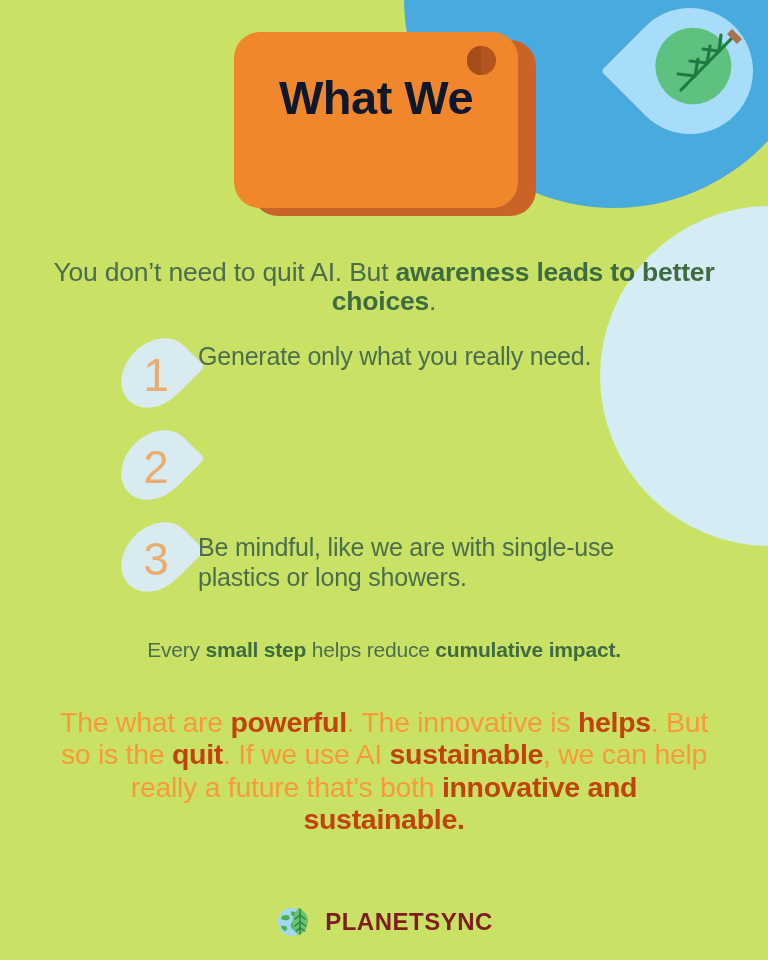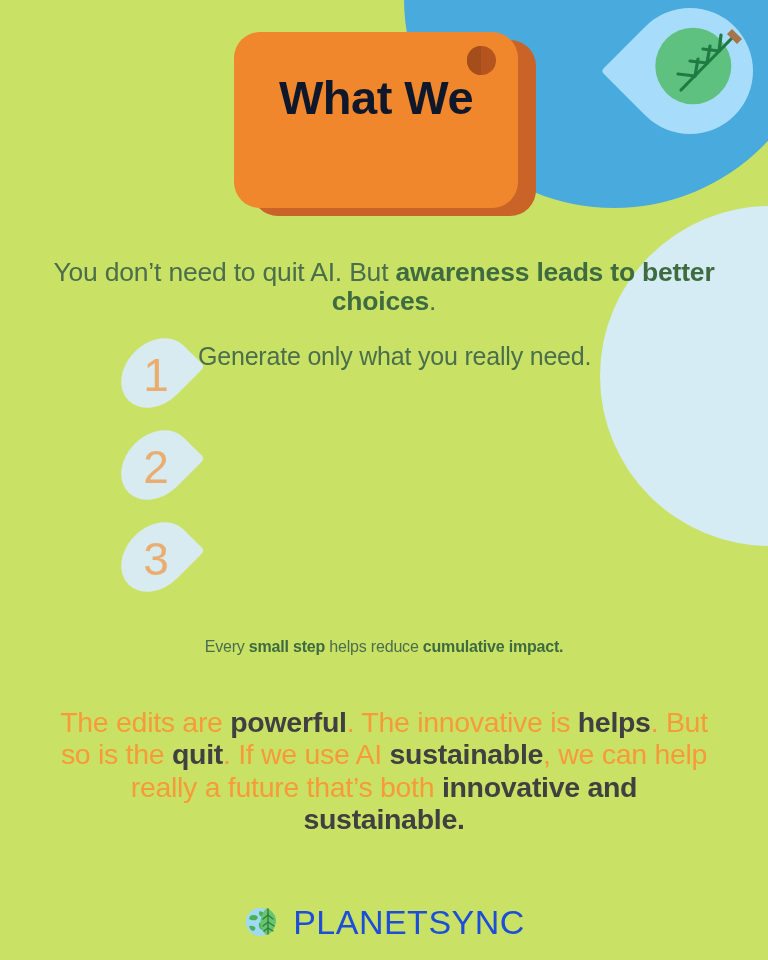--- a/index.html
+++ b/index.html
@@ -140,52 +140,52 @@
     letter-spacing: -0.2px;
   }
   .step:nth-child(1) .step-text { top: 8px; }
 
   .summary {
     position: absolute;
     left: 24px; top: 638px;
     width: 720px;
     text-align: center;
     color: #4b6e4c;
-    font-size: 16px;
+    font-size: 21px;
     letter-spacing: -0.2px;
   }
   .summary b { color: #3e6b40; font-weight: bold; }
 
   .closing {
     position: absolute;
     left: 52px; top: 706px;
     width: 664px;
     text-align: center;
     color: #f79a3a;
     font-size: 28.5px;
     line-height: 1.14;
     letter-spacing: -0.3px;
   }
-  .closing b { color: #404040; font-weight: bold; }
+  .closing b { color: #c2410c; font-weight: bold; }
 
   
   .logo {
     position: absolute;
     left: 0; top: 902px;
     width: 768px;
     display: flex;
     align-items: center;
     justify-content: center;
     gap: 10px;
   }
   .logo-mark { width: 40px; height: 40px; display: block; }
   .logo-word {
-    color: #1d4ed8;
-    font-weight: normal;
-    font-size: 34px;
+    color: #7f1d1d;
+    font-weight: bold;
+    font-size: 24px;
     letter-spacing: 0.5px;
   }
 </style>
 </head>
 <body>
 
 <div id="poster">
 
   <div class="deco blue-blob"></div>
   <div class="deco pale-circle"></div>
@@ -222,29 +222,30 @@
       <div class="step-num">1</div>
       <div class="step-text">Generate only what you really need.</div>
     </div>
     <div class="step">
       <div class="step-droplet"></div>
       <div class="step-num">2</div>
     </div>
     <div class="step">
       <div class="step-droplet"></div>
       <div class="step-num">3</div>
+      <div class="step-text">Be mindful, like we are with single-use plastics or long showers.</div>
     </div>
   </div>
 
   <div class="summary">
     <span>Every </span><b>small step</b><span> helps reduce </span><b>cumulative impact.</b>
   </div>
 
   <div class="closing">
-    <span>The edits are </span><b>powerful</b><span>. The innovative is </span><b>helps</b><span>. But so is the </span><b>quit</b><span>. If we use AI </span><b>sustainable</b><span>, we can help really a future that’s both </span><b>innovative and sustainable.</b>
+    <span>The what are </span><b>powerful</b><span>. The innovative is </span><b>helps</b><span>. But so is the </span><b>quit</b><span>. If we use AI </span><b>sustainable</b><span>, we can help really a future that’s both </span><b>innovative and sustainable.</b>
   </div>
 
   <div class="logo">
     <svg class="logo-mark" viewBox="0 0 40 40">
       <circle cx="17" cy="20" r="14" fill="#9fd9f2"></circle>
       <g fill="#4caf52">
         <path d="M7 14 q4 -2 7 0 q2 2 -1 4 q-4 1 -7 -1 z"></path>
         <path d="M6 24 q3 -1 6 1 q1 3 -2 4 q-3 -1 -4 -5 z"></path>
         <path d="M17 9 q4 1 5 4 q-2 2 -5 1 q-2 -3 0 -5 z"></path>
         <path d="M16 21 q4 -2 6 1 q0 4 -3 6 q-4 -2 -3 -7 z"></path>

